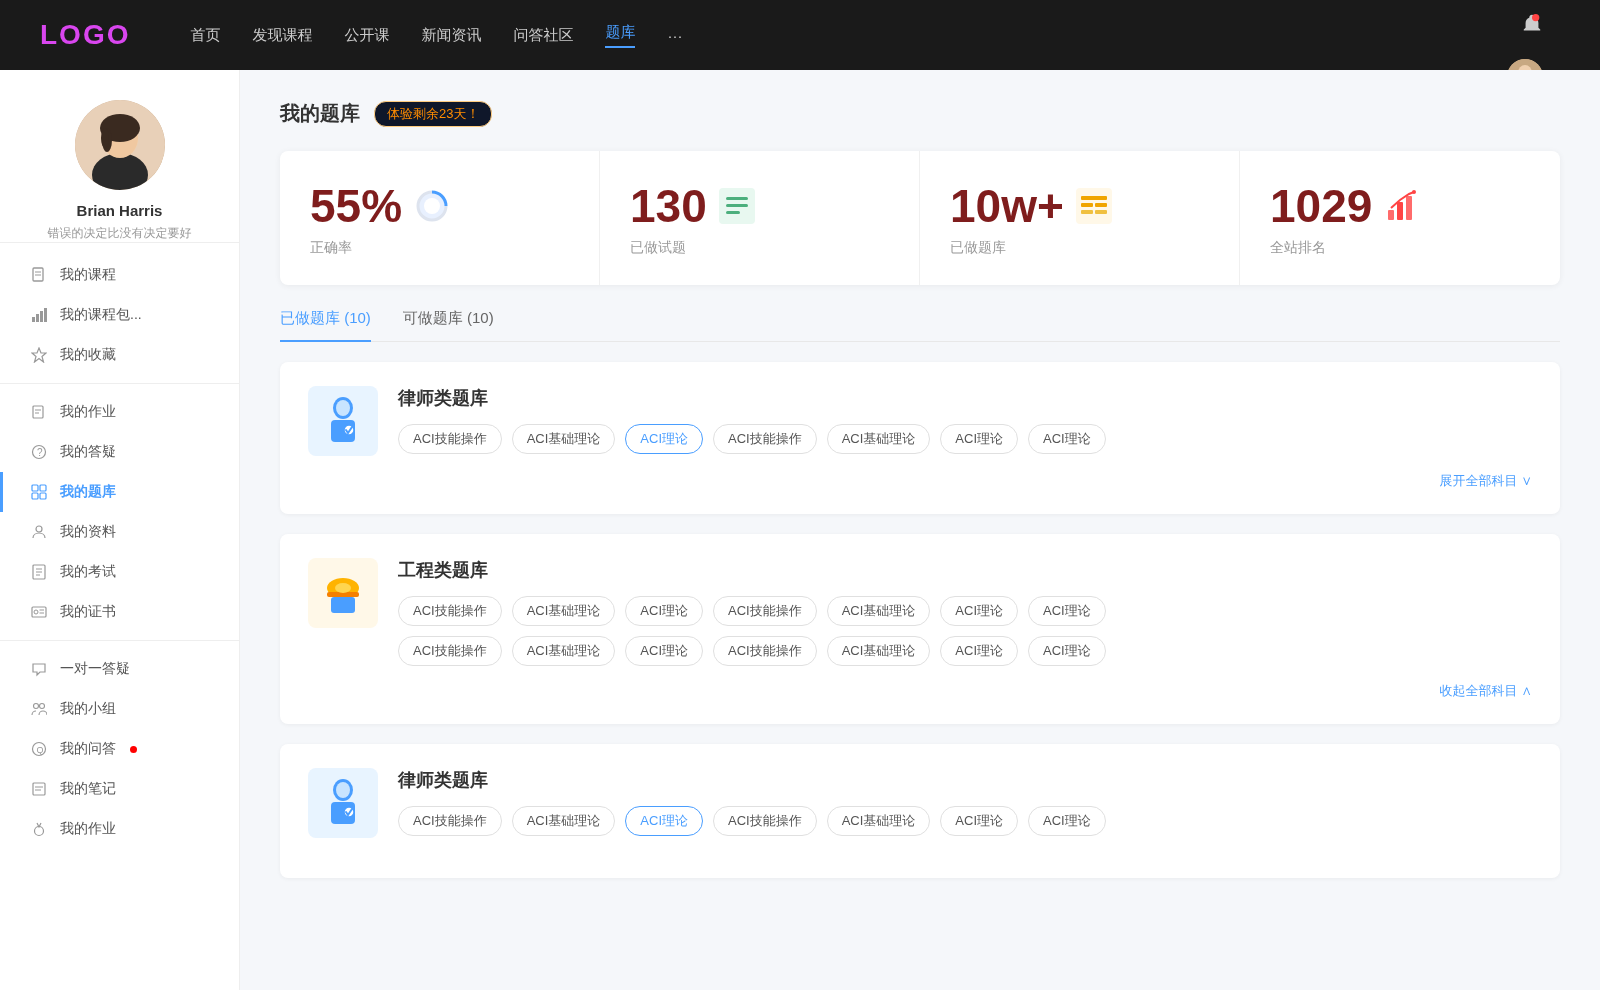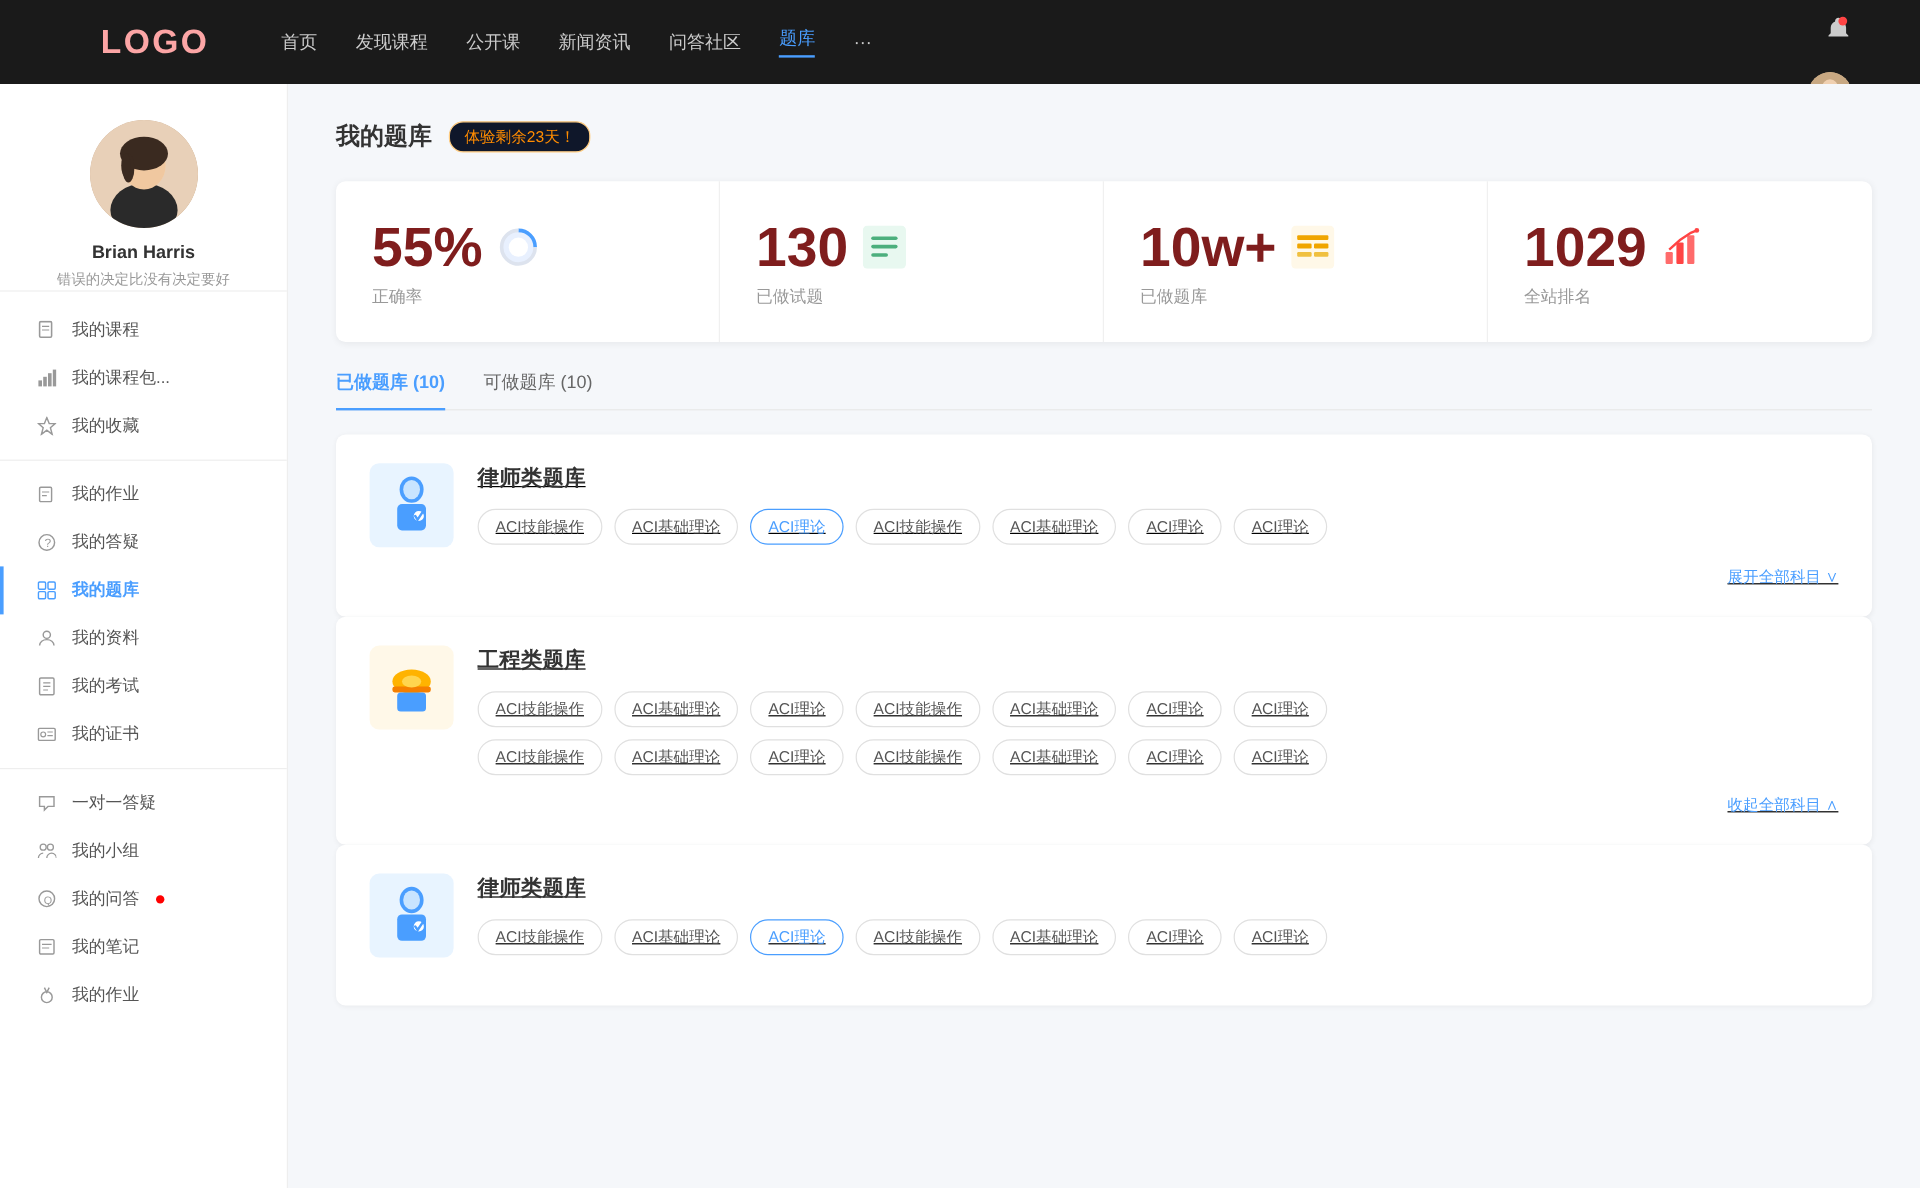--- a/index.html
+++ b/index.html
@@ -8,26 +8,25 @@
     
     .navbar {
       background: #1a1a1a;
       height: 70px;
       display: flex;
       align-items: center;
       padding: 0 40px;
       gap: 40px;
     }
     .navbar-logo {
-      color: #fca5a5;
+      color: #d946ef;
       font-size: 28px;
       font-weight: bold;
       letter-spacing: 2px;
       margin-right: 20px;
-      margin-left: 44px;
     }
     .navbar-nav {
       display: flex;
       align-items: center;
       gap: 32px;
       flex: 1;
     }
     .navbar-nav a {
       color: #ccc;
       text-decoration: none;
@@ -241,30 +240,30 @@
       font-size: 15px;
       color: #666;
       padding-bottom: 12px;
       cursor: pointer;
       border-bottom: 2px solid transparent;
       margin-bottom: -1px;
     }
     .tab-item.active {
       color: #4a9eff;
       border-bottom: 2px solid #4a9eff;
-      font-weight: 700;
+      font-weight: 400;
     }
 
     
     .qbank-card {
       background: #fff;
       border-radius: 8px;
+      margin-bottom: 20px;
       padding: 24px 28px;
       box-shadow: 0 1px 4px rgba(0,0,0,0.05);
-      text-decoration: underline;
     }
     .qbank-header {
       display: flex;
       align-items: flex-start;
       gap: 20px;
       margin-bottom: 16px;
     }
     .qbank-icon {
       width: 70px;
       height: 70px;

